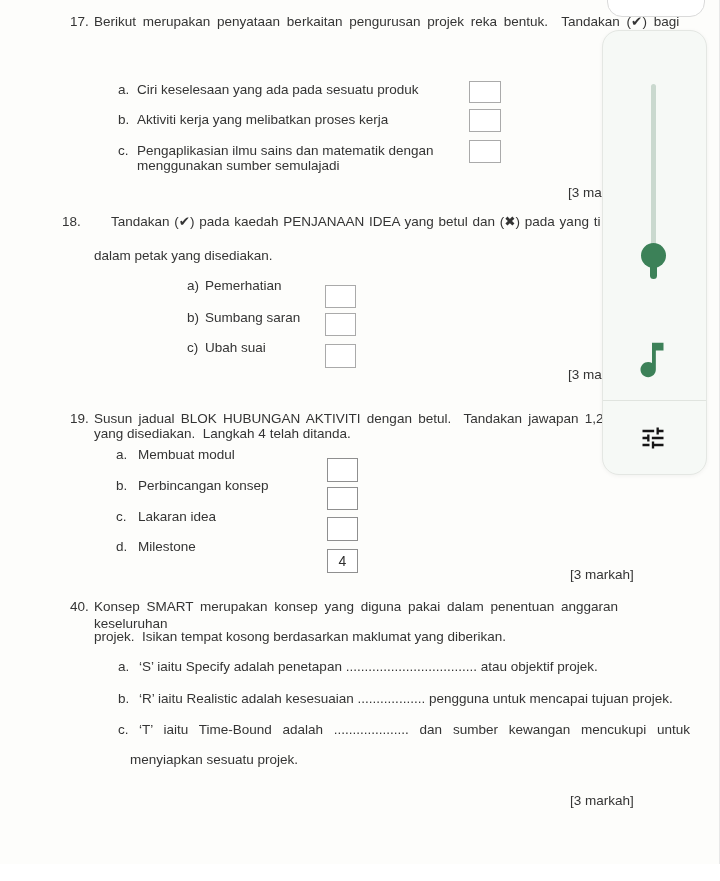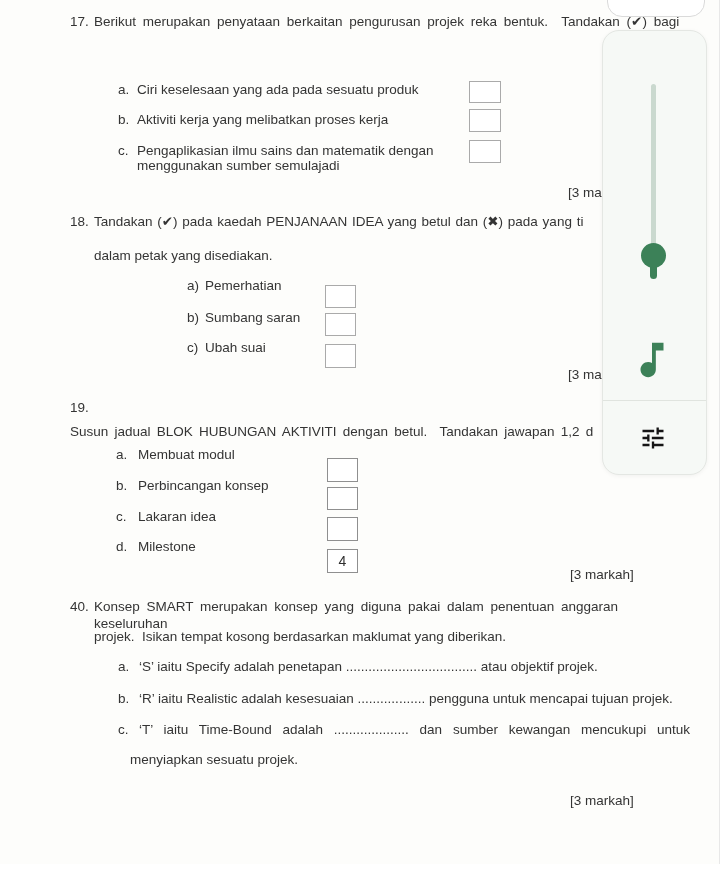--- a/index.html
+++ b/index.html
@@ -20,28 +20,28 @@
   .tx{white-space:pre-wrap;}
 
   .q17-l1{left:70px;top:13px;width:620px;word-spacing:3px;}
   .q17-l2{left:94px;top:47px;}
   .q17-a{left:118px;top:81px;}
   .q17-b{left:118px;top:111px;}
   .q17-c{left:118px;top:142px;}
   .q17-c2{left:137px;top:157px;}
   .q17-m{left:568px;top:184px;}
 
-  .q18-l1{left:70px;top:213px;width:620px;word-spacing:1px;}
+  .q18-l1{left:62px;top:213px;width:620px;word-spacing:1px;gap:25px;}
   .q18-l2{left:94px;top:247px;}
   .q18-a{left:187px;top:277px;}
   .q18-b{left:187px;top:309px;}
   .q18-c{left:187px;top:339px;}
   .q18-m{left:568px;top:366px;}
 
-  .q19-l1{left:70px;top:399px;width:620px;word-spacing:2.5px;flex-direction:column;}
+  .q19-l1{left:70px;top:410px;width:620px;word-spacing:2.5px;}
   .q19-l2{left:94px;top:425px;}
   .q19-a{left:116px;top:446px;}
   .q19-b{left:116px;top:477px;}
   .q19-c{left:116px;top:508px;}
   .q19-d{left:116px;top:538px;}
   .q19-m{left:570px;top:566px;}
 
   .q20-l1{left:70px;top:598px;width:620px;word-spacing:3px;}
   .q20-l2{left:94px;top:628px;text-align:right;}
   .q20-a{left:118px;top:658px;}
@@ -140,20 +140,23 @@
   <div class="cbox cb18b"></div>
   <div class="cbox cb18c"></div>
   <div class="ln q18-m">
     <span class="tx">[3 ma</span>
   </div>
 
   <div class="ln q19-l1">
     <span class="no">19.</span>
     <span class="tx">Susun jadual BLOK HUBUNGAN AKTIVITI dengan betul.  Tandakan jawapan 1,2 d</span>
   </div>
+  <div class="ln q19-l2">
+    <span class="tx">yang disediakan.  Langkah 4 telah ditanda.</span>
+  </div>
   <div class="ln q19-a">
     <span class="mk19">a.</span>
     <span class="tx">Membuat modul</span>
   </div>
   <div class="ln q19-b">
     <span class="mk19">b.</span>
     <span class="tx">Perbincangan konsep</span>
   </div>
   <div class="ln q19-c">
     <span class="mk19">c.</span>

